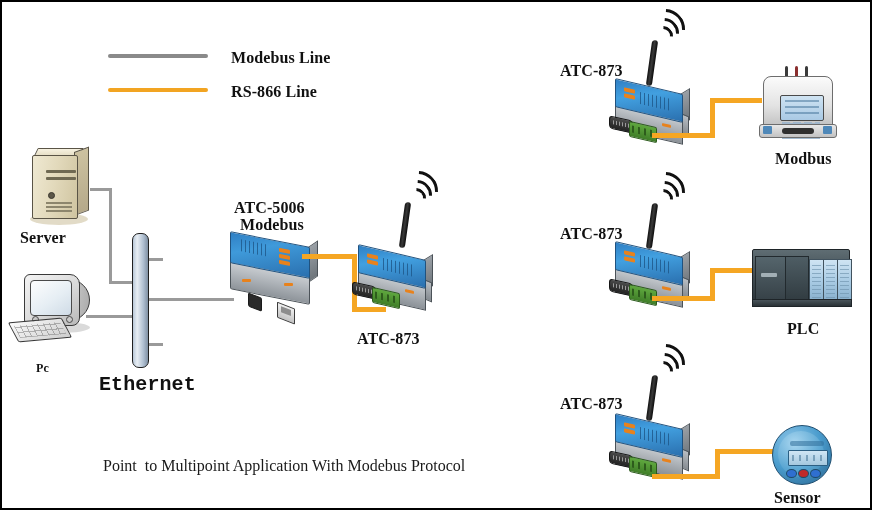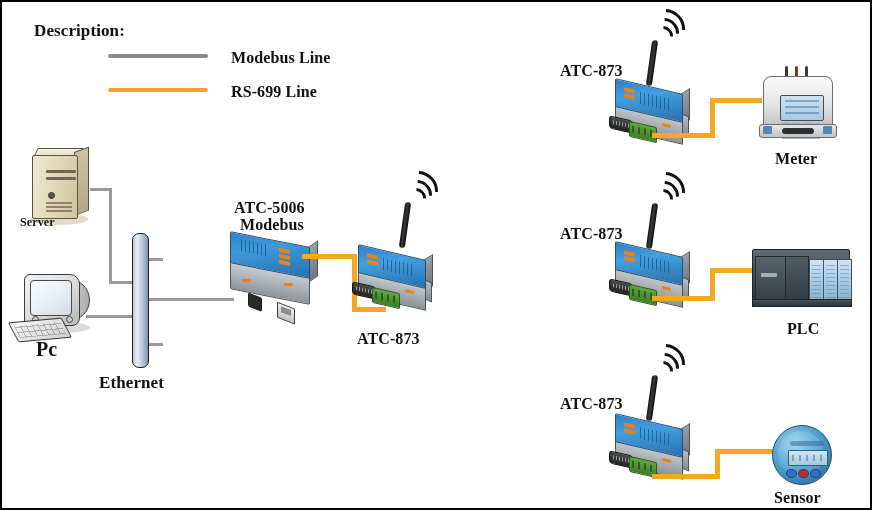--- a/index.html
+++ b/index.html
@@ -85,21 +85,21 @@
     border-radius: 50%; background: #5c5748; border: 1px solid #3b382f;
   }
   .srv-vent {
     position: absolute; left: 13px; width: 26px; height: 2px;
     background: #8d866d;
   }
   .srv-shadow {
     position: absolute; left: 6px; top: 68px; width: 58px; height: 12px;
     background: #ddd5bd; border-radius: 50%; opacity: .85;
   }
-  #server-label { left: 18px; top: 213px; font-size: 12px; }
+  #server-label { left: 18px; top: 227px; font-size: 16px; }
 
   
   #pc { position: absolute; left: 8px; top: 268px; width: 90px; height: 78px; }
   .crt-body {
     position: absolute; left: 14px; top: 4px; width: 54px; height: 50px;
     background: linear-gradient(140deg, #f4f4f4 0%, #d9d9d9 55%, #b9b9b9 100%);
     border: 1.5px solid #3a3a3a;
     border-radius: 6px 10px 8px 6px;
   }
   .crt-back {
@@ -137,30 +137,30 @@
     position: absolute; left: 3px; top: 3px; right: 3px; bottom: 3px;
     background-image:
       repeating-linear-gradient(90deg, #7d7d7d 0 1px, transparent 1px 6px),
       repeating-linear-gradient(0deg, #7d7d7d 0 1px, transparent 1px 5px);
     opacity: .55;
   }
   .pc-shadow {
     position: absolute; left: 18px; top: 52px; width: 62px; height: 11px;
     background: #dadada; border-radius: 50%; z-index: 0;
   }
-  #pc-label { left: 34px; top: 336px; font-size: 20px; }
+  #pc-label { left: 34px; top: 359px; font-size: 12px; }
 
   
   #eth-bus {
     position: absolute; left: 130px; top: 231px; width: 15px; height: 133px;
     background: linear-gradient(90deg, #b9c8d8 0%, #e8eef4 28%, #aebed0 70%, #7f90a3 100%);
     border: 1.5px solid #1f1f1f;
     border-radius: 7px;
   }
-  #eth-label { left: 97px; top: 371px; font-size: 17px; }
+  #eth-label { left: 97px; top: 371px; font-size: 20px; font-family: Liberation Mono, monospace; }
   .eth-stub { position: absolute; height: 3px; background: #9a9a9a; }
 
   
   #atc3001 { position: absolute; left: 222px; top: 237px; width: 96px; height: 66px; }
   .d3001-top {
     position: absolute; left: 6px; top: 0px; width: 78px; height: 30px;
     background: linear-gradient(160deg, #2f7fc4 0%, #3f9ada 35%, #2a6fae 100%);
     border: 1px solid #20527f;
     transform: skewY(11deg);
     border-radius: 2px;
@@ -397,27 +397,26 @@
     font-size: 16px; font-weight: normal; color: #1a1a1a;
     font-family: "Liberation Serif", "DejaVu Serif", serif;
     white-space: pre;
   }
 </style>
 </head>
 <body>
 
 <div id="stage">
 
-  <div class="lbl lbl-16" id="desc-title">Description:</div>
 
   <div class="legend-line" id="legend-eth-line"></div>
   <div class="lbl lbl-16" id="legend-eth-label">Modebus Line</div>
 
   <div class="legend-line" id="legend-485-line"></div>
-  <div class="lbl lbl-16" id="legend-485-label">RS-699 Line</div>
+  <div class="lbl lbl-16" id="legend-485-label">RS-866 Line</div>
 
   <div id="server">
     <div class="srv-shadow"></div>
     <div class="srv-top"></div>
     <div class="srv-side"></div>
     <div class="srv-body">
       <div class="srv-slot" style="top:14px"></div>
       <div class="srv-slot" style="top:21px"></div>
       <div class="srv-dot"></div>
       <div class="srv-vent" style="top:46px"></div>
@@ -527,21 +526,21 @@
     <div class="probe probe-red" style="left:36px;"></div>
     <div class="probe" style="left:46px;"></div>
     <div class="meter-body">
       <div class="meter-lcd"></div>
       <div class="meter-keys"></div>
     </div>
     <div class="meter-base"></div>
     <div class="meter-foot" style="left:4px;"></div>
     <div class="meter-foot" style="left:64px;"></div>
   </div>
-  <div class="lbl lbl-16" id="meter-label">Meter</div>
+  <div class="lbl lbl-16" id="meter-label">Modbus</div>
 
   <div class="lbl lbl-16" id="atc873-label-2">ATC-873</div>
 
   <div class="atc873" id="atc873-plc" style="left:605px; top:245px;">
     <div class="ant-rod" style="left:42px; top:-44px;"></div>
     <div class="wave" style="left:46px; top:-58px; width:14px; height:14px;"></div>
     <div class="wave" style="left:42px; top:-66px; width:24px; height:24px;"></div>
     <div class="wave" style="left:38px; top:-75px; width:34px; height:34px;"></div>
     <div class="d873-side"></div>
     <div class="d873-bracket"></div>
@@ -605,14 +604,15 @@
     <div class="sensor-face">
       <div class="sensor-cap"></div>
       <div class="sensor-lcd"></div>
       <div class="sensor-btn" style="left:8px;  background:#2f6fd0;"></div>
       <div class="sensor-btn" style="left:20px; background:#c12a2a;"></div>
       <div class="sensor-btn" style="left:32px; background:#2f6fd0;"></div>
     </div>
   </div>
   <div class="lbl lbl-16" id="sensor-label">Sensor</div>
 
+  <div id="caption">Point  to Multipoint Application With Modebus Protocol</div>
 
 </div>
 
 </body></html>

